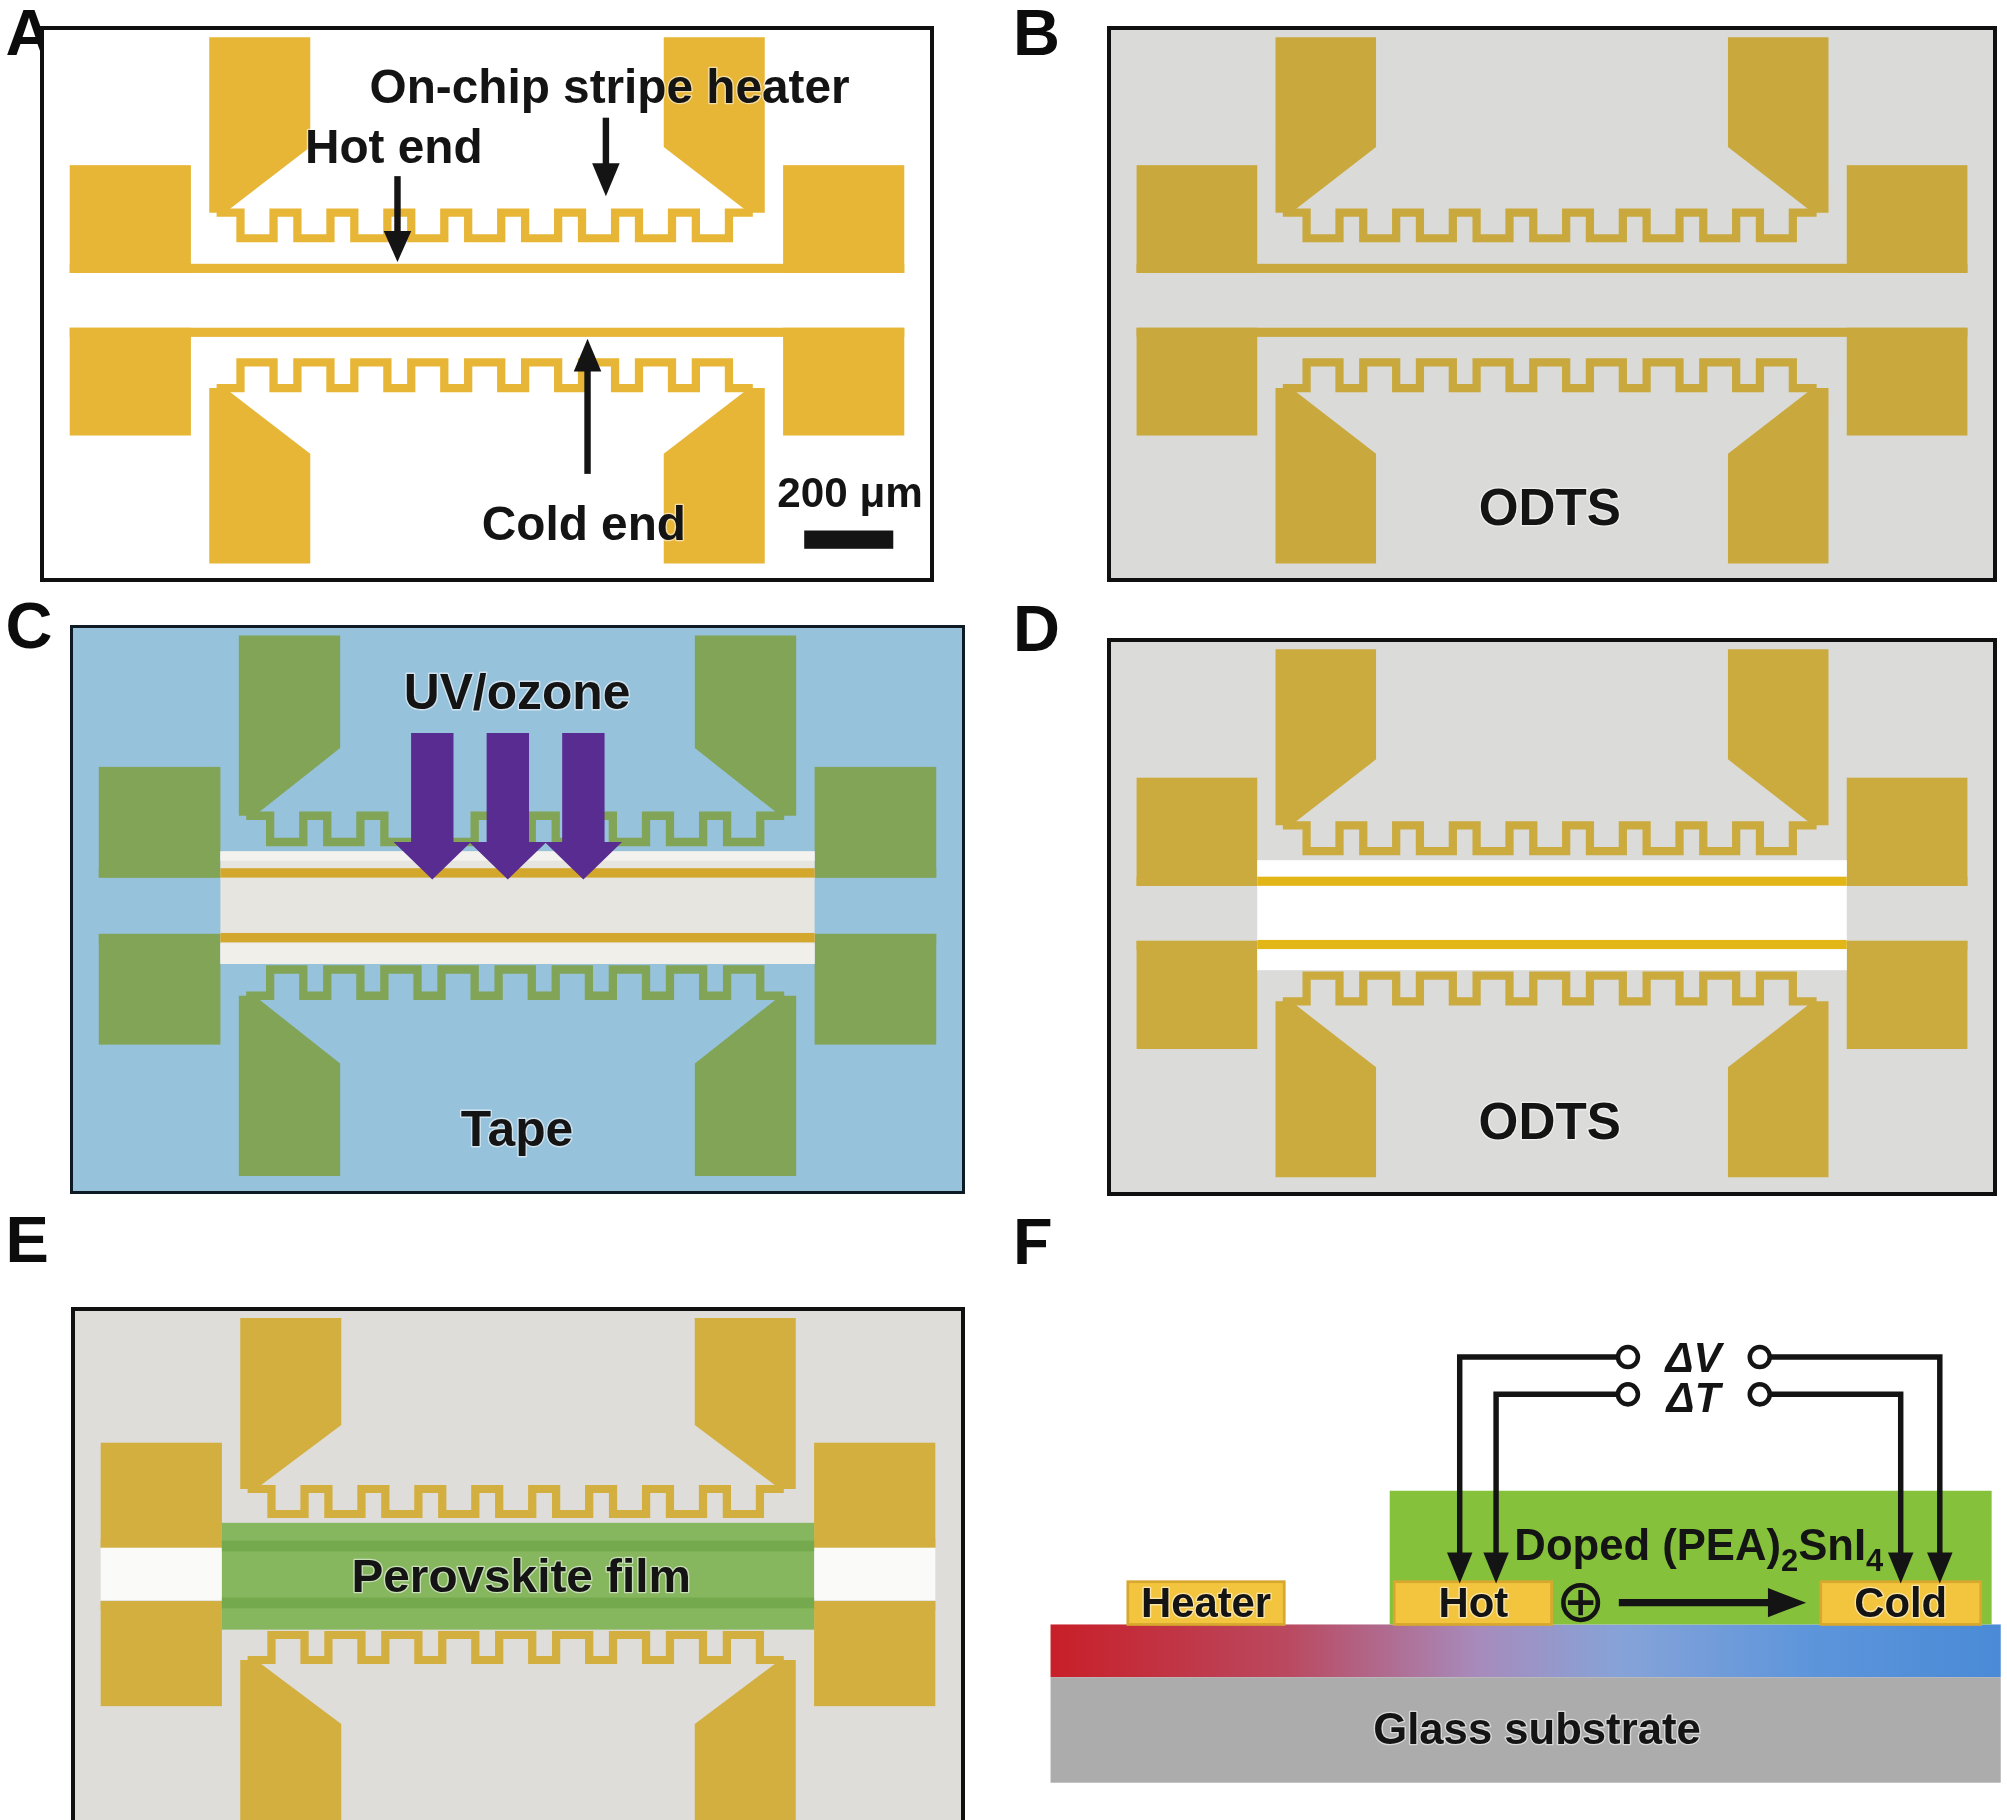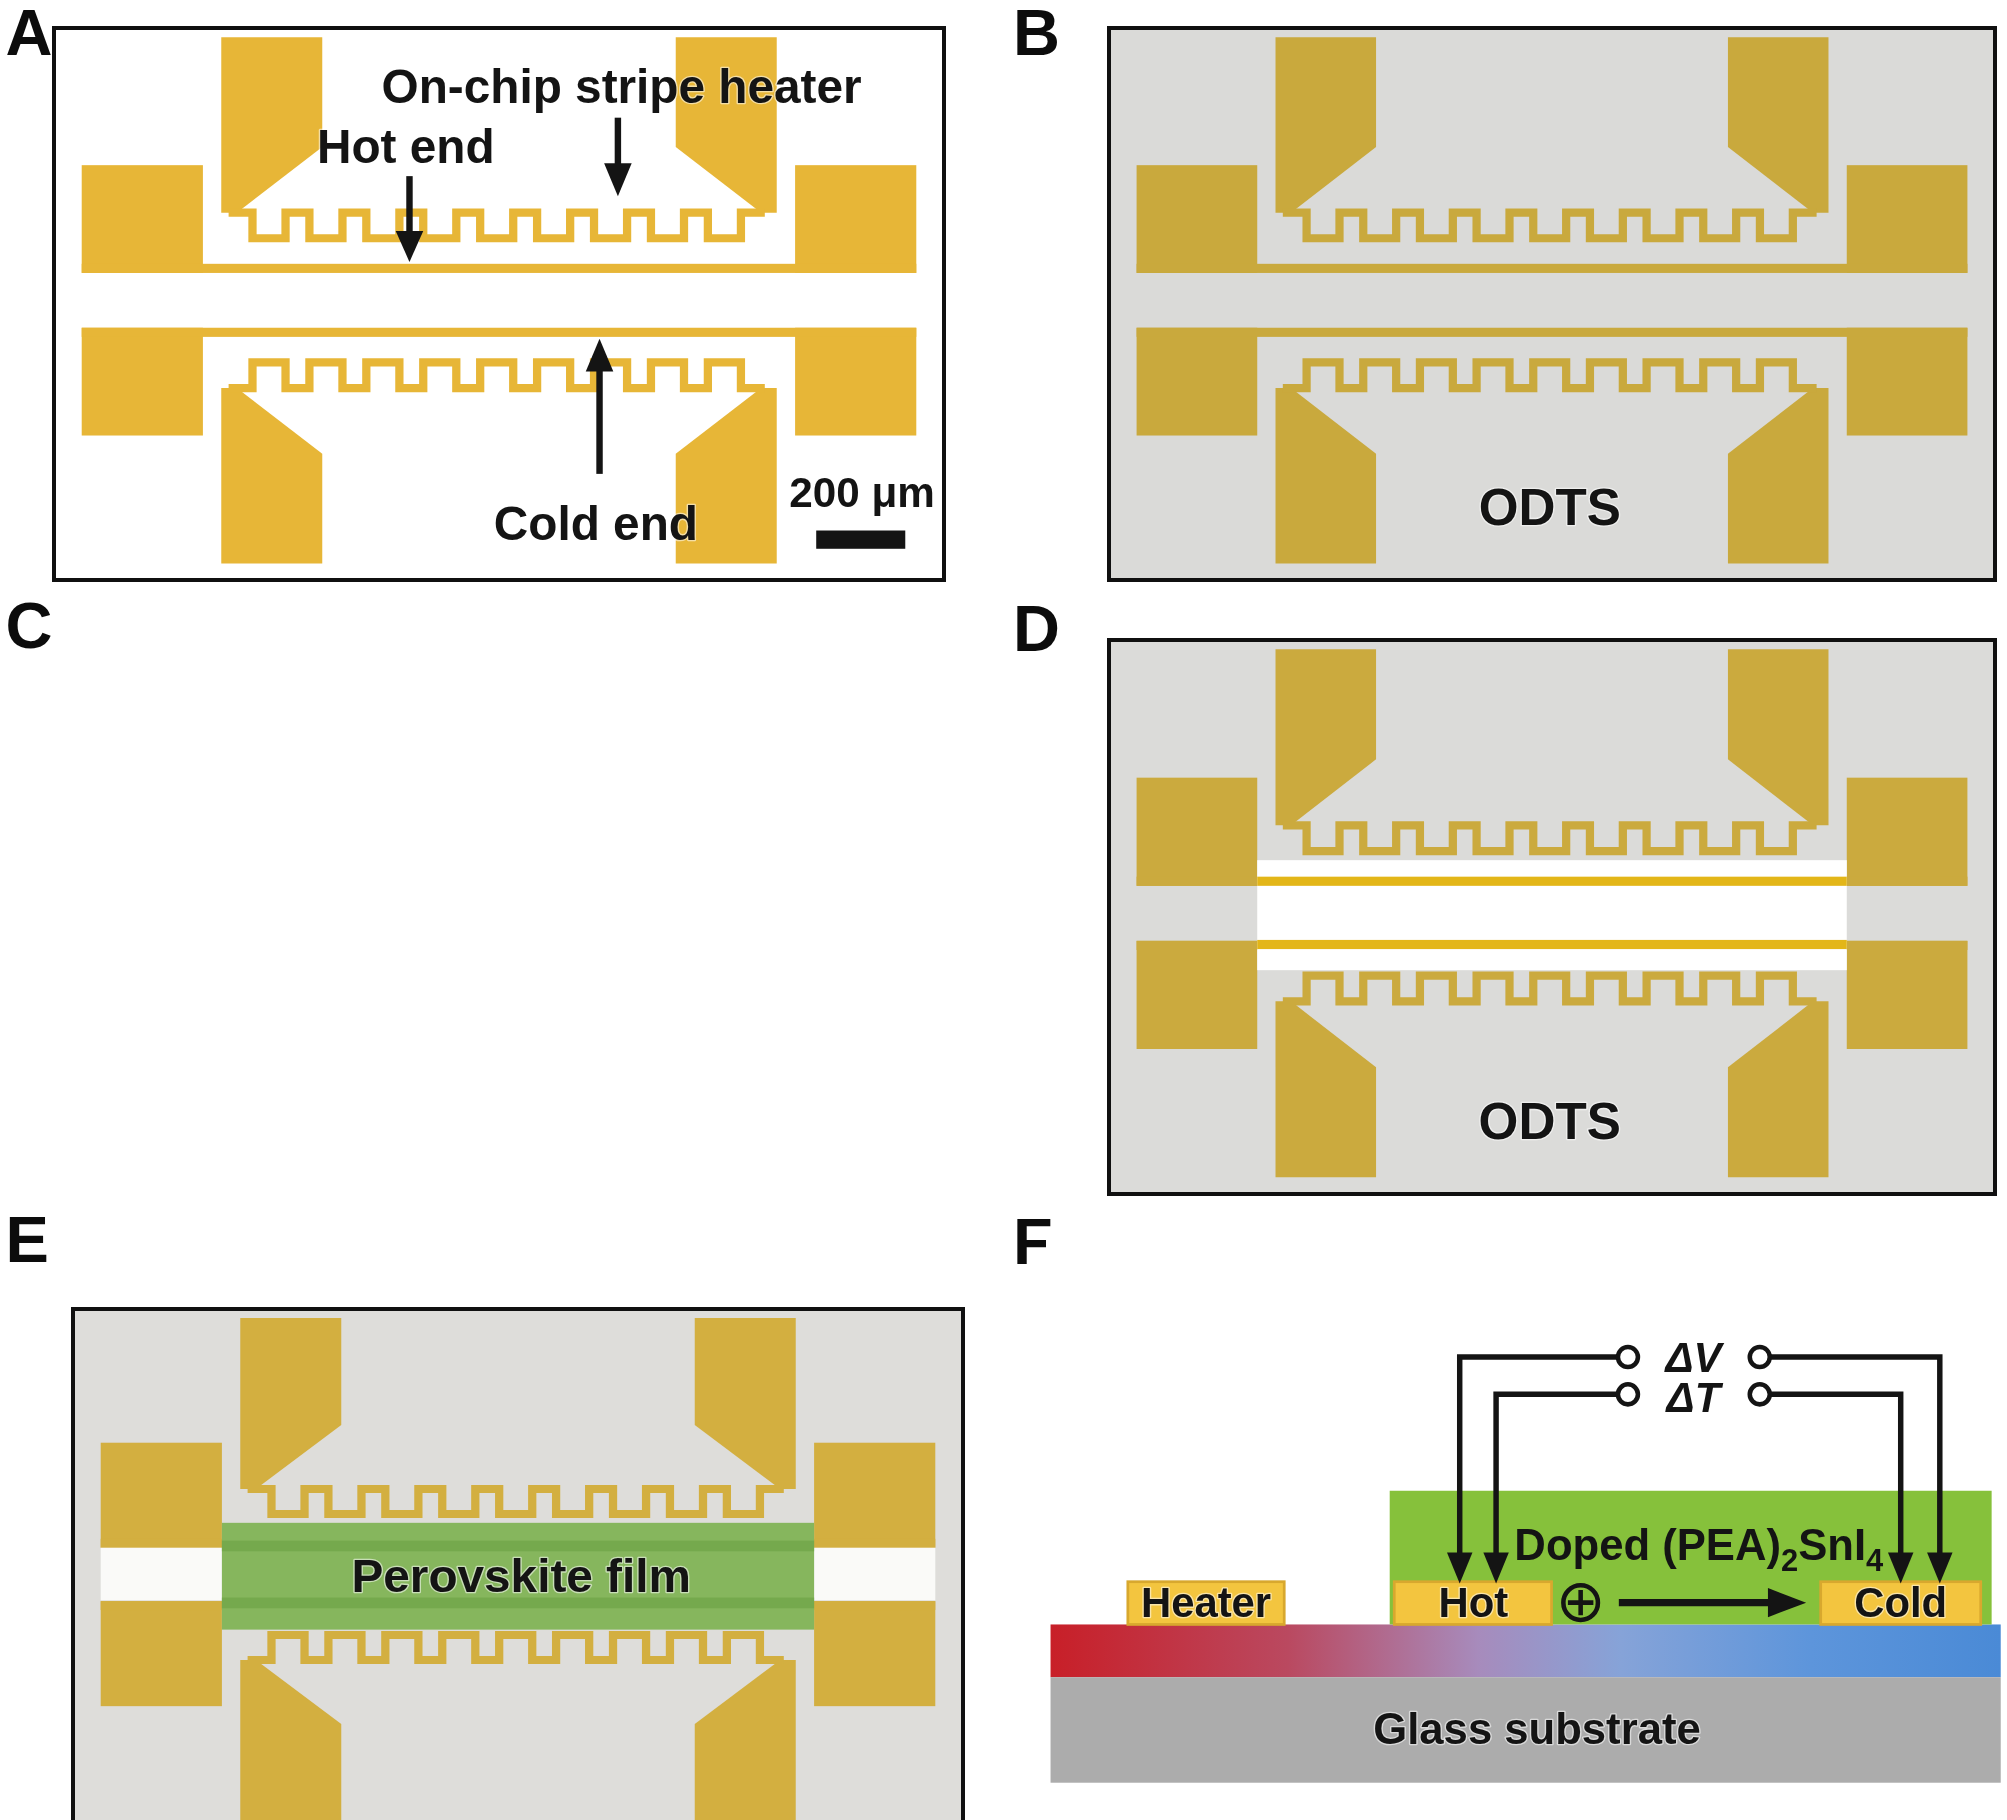--- a/index.html
+++ b/index.html
@@ -1,21 +1,21 @@
 <!DOCTYPE html>
 <html style="font-size:14.5px"><head>
 <meta charset="utf-8">
 <style>
   html,body { margin:0; padding:0; background:#ffffff; }
   body { width:2007px; height:1820px; position:relative;
          font-family:"Liberation Sans", sans-serif; }
   #figure { position:absolute; inset:0; }
   .panel { position:absolute; box-sizing:border-box; border:4.5px solid #101010; overflow:hidden; }
   .panel svg { width:100%; height:100%; display:block; }
-  #panelA { left:52px;  top:25.5px;  width:894px;  height:556px; background:#ffffff; }
+  #panelA { left:40px;  top:25.5px;  width:894px;  height:556px; background:#ffffff; }
   #panelB { left:1107px;top:25.5px;  width:890px;  height:556px; background:#DADAD8; }
   #panelC { left:70px;  top:625px; width:895px;  height:569px; background:#97C2DC; border:3.6px solid #0E1A24; }
   #panelD { left:1107px;top:638px; width:890px;  height:558px; background:#DBDBD9; }
   #panelE { left:71px;  top:1273px;width:894px;  height:542px; background:#DEDDDA;margin-top:34px; }
   #panelF { left:1046px;top:1227px;width:962px; height:593px; background:#ffffff; border:none; }
   .plabel { position:absolute; font-weight:bold; font-size:65px; line-height:1; color:#0c0c0c; }
   .t  { font-family:"Liberation Sans", sans-serif; font-weight:bold; fill:#141414; }
   .i  { font-style:italic; }
   .halo { paint-order:stroke; stroke:rgba(255,255,255,0.55); stroke-width:3px; stroke-linejoin:round; }
   .wire { fill:none; stroke:#141414; stroke-width:6; }
@@ -77,20 +77,39 @@
     </svg>
   </section>
 
   <section class="panel" id="panelB">
     <svg viewBox="0 0 965 600" preserveAspectRatio="none">
       <use href="#device" color="#C9A93D"></use>
       <text class="t halo" x="480" y="542" font-size="56" text-anchor="middle">ODTS</text>
     </svg>
   </section>
 
+  <section class="panel" id="panelC">
+    <svg viewBox="0 0 965 600" preserveAspectRatio="none">
+      <use href="#device" color="#82A457"></use>
+      <g>
+        <rect x="160" y="238" width="645" height="120" fill="#E7E5E0"></rect>
+        <rect x="160" y="238" width="645" height="10" fill="#F3F2EE"></rect>
+        <rect x="160" y="336" width="645" height="22" fill="#F0EFEA"></rect>
+        <rect x="160" y="256" width="645" height="10" fill="#D3A72B"></rect>
+        <rect x="160" y="325" width="645" height="10" fill="#D3A72B"></rect>
+      </g>
+      <g>
+        <polygon points="367,112 413,112 413,228 432,228 390,268 348,228 367,228" fill="#582C90"></polygon>
+        <polygon points="449,112 495,112 495,228 514,228 472,268 430,228 449,228" fill="#582C90"></polygon>
+        <polygon points="531,112 577,112 577,228 596,228 554,268 512,228 531,228" fill="#582C90"></polygon>
+      </g>
+      <text class="t halo" x="482" y="86" font-size="54" text-anchor="middle">UV/ozone</text>
+      <text class="t halo" x="482" y="552" font-size="54" text-anchor="middle">Tape</text>
+    </svg>
+  </section>
 
   <section class="panel" id="panelD">
     <svg viewBox="0 0 965 600" preserveAspectRatio="none">
       <use href="#device" color="#CBAA3E"></use>
       <g>
         <rect x="160" y="238" width="645" height="120" fill="#FFFFFF"></rect>
         <rect x="160" y="256" width="645" height="10" fill="#E3B618"></rect>
         <rect x="160" y="325" width="645" height="10" fill="#E3B618"></rect>
       </g>
       <text class="t halo" x="480" y="542" font-size="56" text-anchor="middle">ODTS</text>

